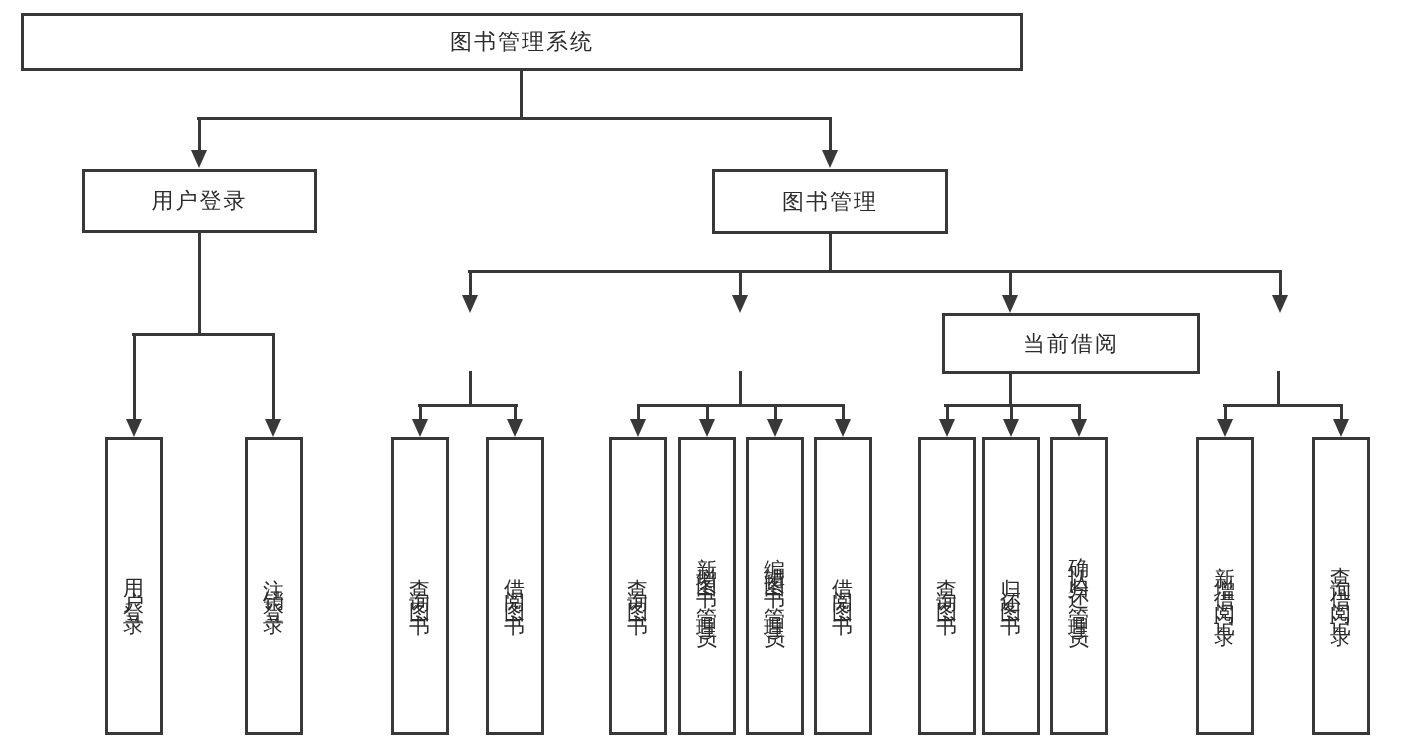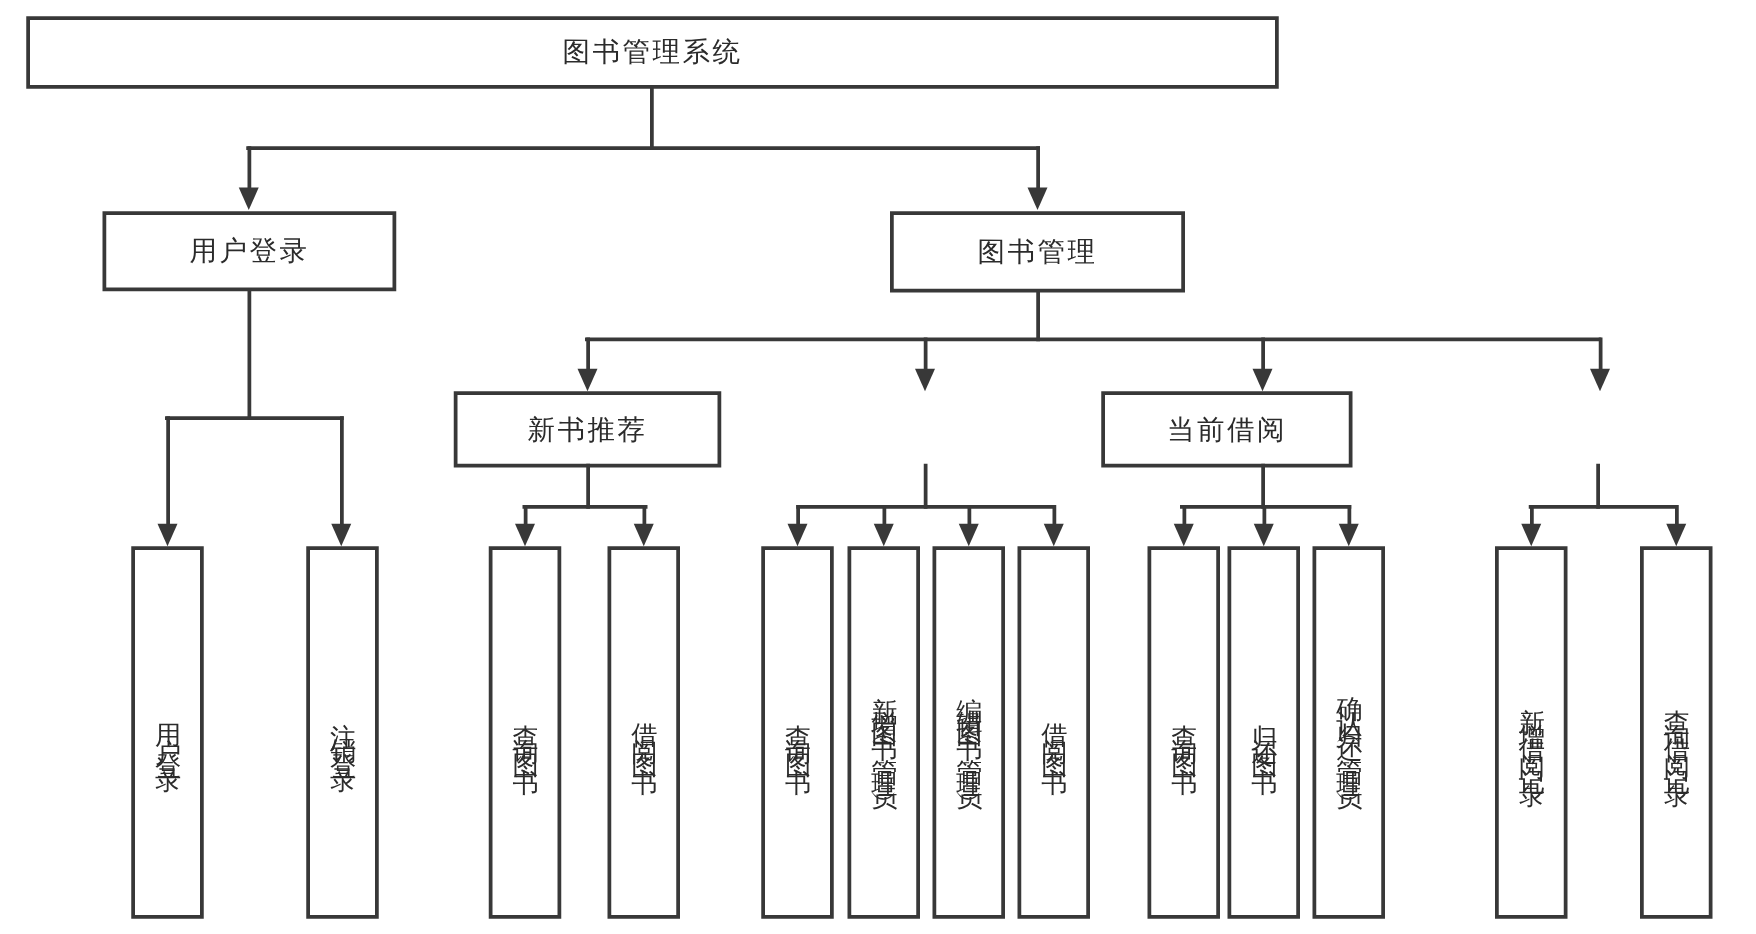--- a/index.html
+++ b/index.html
@@ -62,24 +62,21 @@
     <span class="hlabel">图书管理系统</span>
   </div>
 
   <div class="box" style="left:82px;top:169px;width:235px;height:64px;">
     <span class="hlabel">用户登录</span>
   </div>
   <div class="box" style="left:712px;top:169px;width:236px;height:65px;">
     <span class="hlabel">图书管理</span>
   </div>
 
-  <div class="box" style="left:363px;top:313px;width:214px;height:61px;">
-    <span class="hlabel">新书推荐</span>
-  </div>
-  <div class="box" style="left:881px;top:313px;width:201px;height:61px;text-align:right;">
+  <div class="box" style="left:942px;top:313px;width:258px;height:61px;text-align:right;">
     <span class="hlabel">当前借阅</span>
   </div>
 
   <div class="box leaf" style="left:105px;top:437px;width:58px;height:298px;">
     <span class="vtext">用户登录</span>
   </div>
   <div class="box leaf" style="left:245px;top:437px;width:58px;height:298px;">
     <span class="vtext">注销登录</span>
   </div>
 

